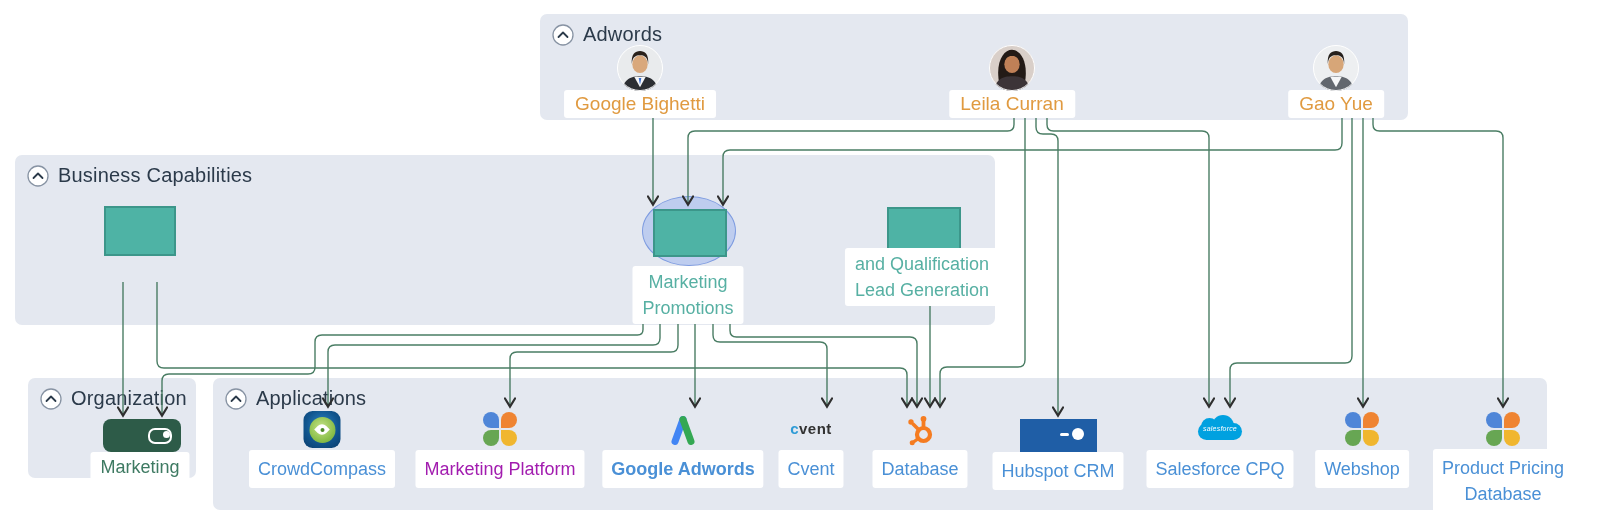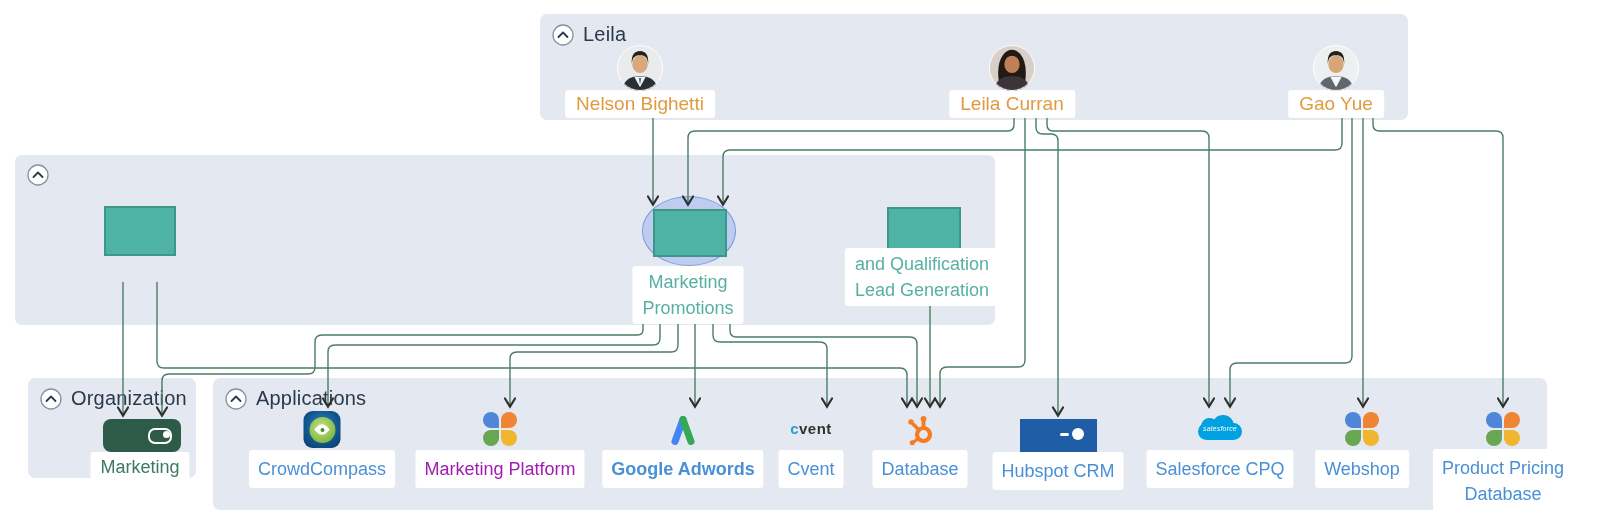--- a/index.html
+++ b/index.html
@@ -46,28 +46,29 @@
 </head>
 <body>
 
 <div id="canvas">
     <div class="panel" style="left: 540px; top: 14px; width: 868px; height: 106px; background: rgb(228, 232, 240);"></div>
     <div class="panel-header" style="left: 552px; top: 23px;">
       <span class="collapse-btn"><svg width="22" height="22" viewBox="0 0 22 22">
           <circle cx="11" cy="11" r="10" fill="#ffffff" stroke="#8793a3" stroke-width="1.3"></circle>
           <path d="M6.5,13 L11,8.5 L15.5,13" stroke="#2b3a4a" stroke-width="1.8" fill="none" stroke-linecap="round" stroke-linejoin="round"></path>
         </svg></span>
-      <span class="panel-title" style="color: rgb(43, 58, 74);">Leila</span>
+      <span class="panel-title" style="color: rgb(43, 58, 74);">Adwords</span>
     </div>
     <div class="panel" style="left: 15px; top: 155px; width: 980px; height: 170px; background: rgb(228, 232, 240);"></div>
     <div class="panel-header" style="left: 27px; top: 164px;">
       <span class="collapse-btn"><svg width="22" height="22" viewBox="0 0 22 22">
           <circle cx="11" cy="11" r="10" fill="#ffffff" stroke="#8793a3" stroke-width="1.3"></circle>
           <path d="M6.5,13 L11,8.5 L15.5,13" stroke="#2b3a4a" stroke-width="1.8" fill="none" stroke-linecap="round" stroke-linejoin="round"></path>
         </svg></span>
+      <span class="panel-title" style="color: rgb(43, 58, 74);">Business Capabilities</span>
     </div>
     <div class="panel" style="left: 28px; top: 378px; width: 168px; height: 100px; background: rgb(228, 232, 240);"></div>
     <div class="panel-header" style="left: 40px; top: 387px;">
       <span class="collapse-btn"><svg width="22" height="22" viewBox="0 0 22 22">
           <circle cx="11" cy="11" r="10" fill="#ffffff" stroke="#8793a3" stroke-width="1.3"></circle>
           <path d="M6.5,13 L11,8.5 L15.5,13" stroke="#2b3a4a" stroke-width="1.8" fill="none" stroke-linecap="round" stroke-linejoin="round"></path>
         </svg></span>
       <span class="panel-title" style="color: rgb(43, 58, 74);">Organization</span>
     </div>
     <div class="panel" style="left: 213px; top: 378px; width: 1334px; height: 132px; background: rgb(228, 232, 240);"></div>
@@ -111,21 +112,21 @@
         <g clip-path="url(#clip-nelson-bighetti)">
           <circle cx="24" cy="24" r="24" fill="#e9ebed"></circle>
           <path d="M5,48 C7,35 15,32.5 24,32.5 C33,32.5 41,35 43,48 Z" fill="#2b2e33"></path>
           <path d="M18,33 L24,44 L30,33 Z" fill="#f5f6f7"></path>
           <path d="M22.6,34.5 L25.4,34.5 L24,41.5 Z" fill="#3a6fd0"></path>
           <ellipse cx="24" cy="20" rx="8" ry="9.2" fill="#d9a87c"></ellipse>
           <path d="M15.5,20 C14.5,9.5 19,6.2 24,6.2 C29,6.2 33.5,9.5 32.5,20 C32,12.5 28.5,10.8 24,10.8 C19.5,10.8 16,12.5 15.5,20 Z" fill="#2a211b"></path>
         </g>
         <circle cx="24" cy="24" r="23.5" fill="none" stroke="#ffffff" stroke-width="1"></circle>
       </svg></div>
-    <div class="label-box person-label" style="left: 640px; top: 90px; color: rgb(224, 154, 64);">Nelson Bighetti</div>
+    <div class="label-box person-label" style="left: 640px; top: 90px; color: rgb(224, 154, 64);">Google Bighetti</div>
     <div class="avatar" style="left: 1012px; top: 45px;"><svg width="46" height="46" viewBox="0 0 48 48">
         <clipPath id="clip-leila-curran">
           <circle cx="24" cy="24" r="24"></circle>
         </clipPath>
         <g clip-path="url(#clip-leila-curran)">
           <circle cx="24" cy="24" r="24" fill="#d9cfc9"></circle>
           <path d="M11,42 C6,18 15,5 24,5 C33,5 42,18 37,42 Z" fill="#231a16"></path>
           <path d="M5,48 C7,35 15,32.5 24,32.5 C33,32.5 41,35 43,48 Z" fill="#3c3438"></path>
           <ellipse cx="24" cy="20" rx="8" ry="9.2" fill="#c08057"></ellipse>
           <path d="M15.5,21 C14.5,10.5 19,6.8 24,6.8 C29,6.8 33.5,10.5 32.5,21 C32,13.5 28.5,11.5 24,11.5 C19.5,11.5 16,13.5 15.5,21 Z" fill="#231a16"></path>

